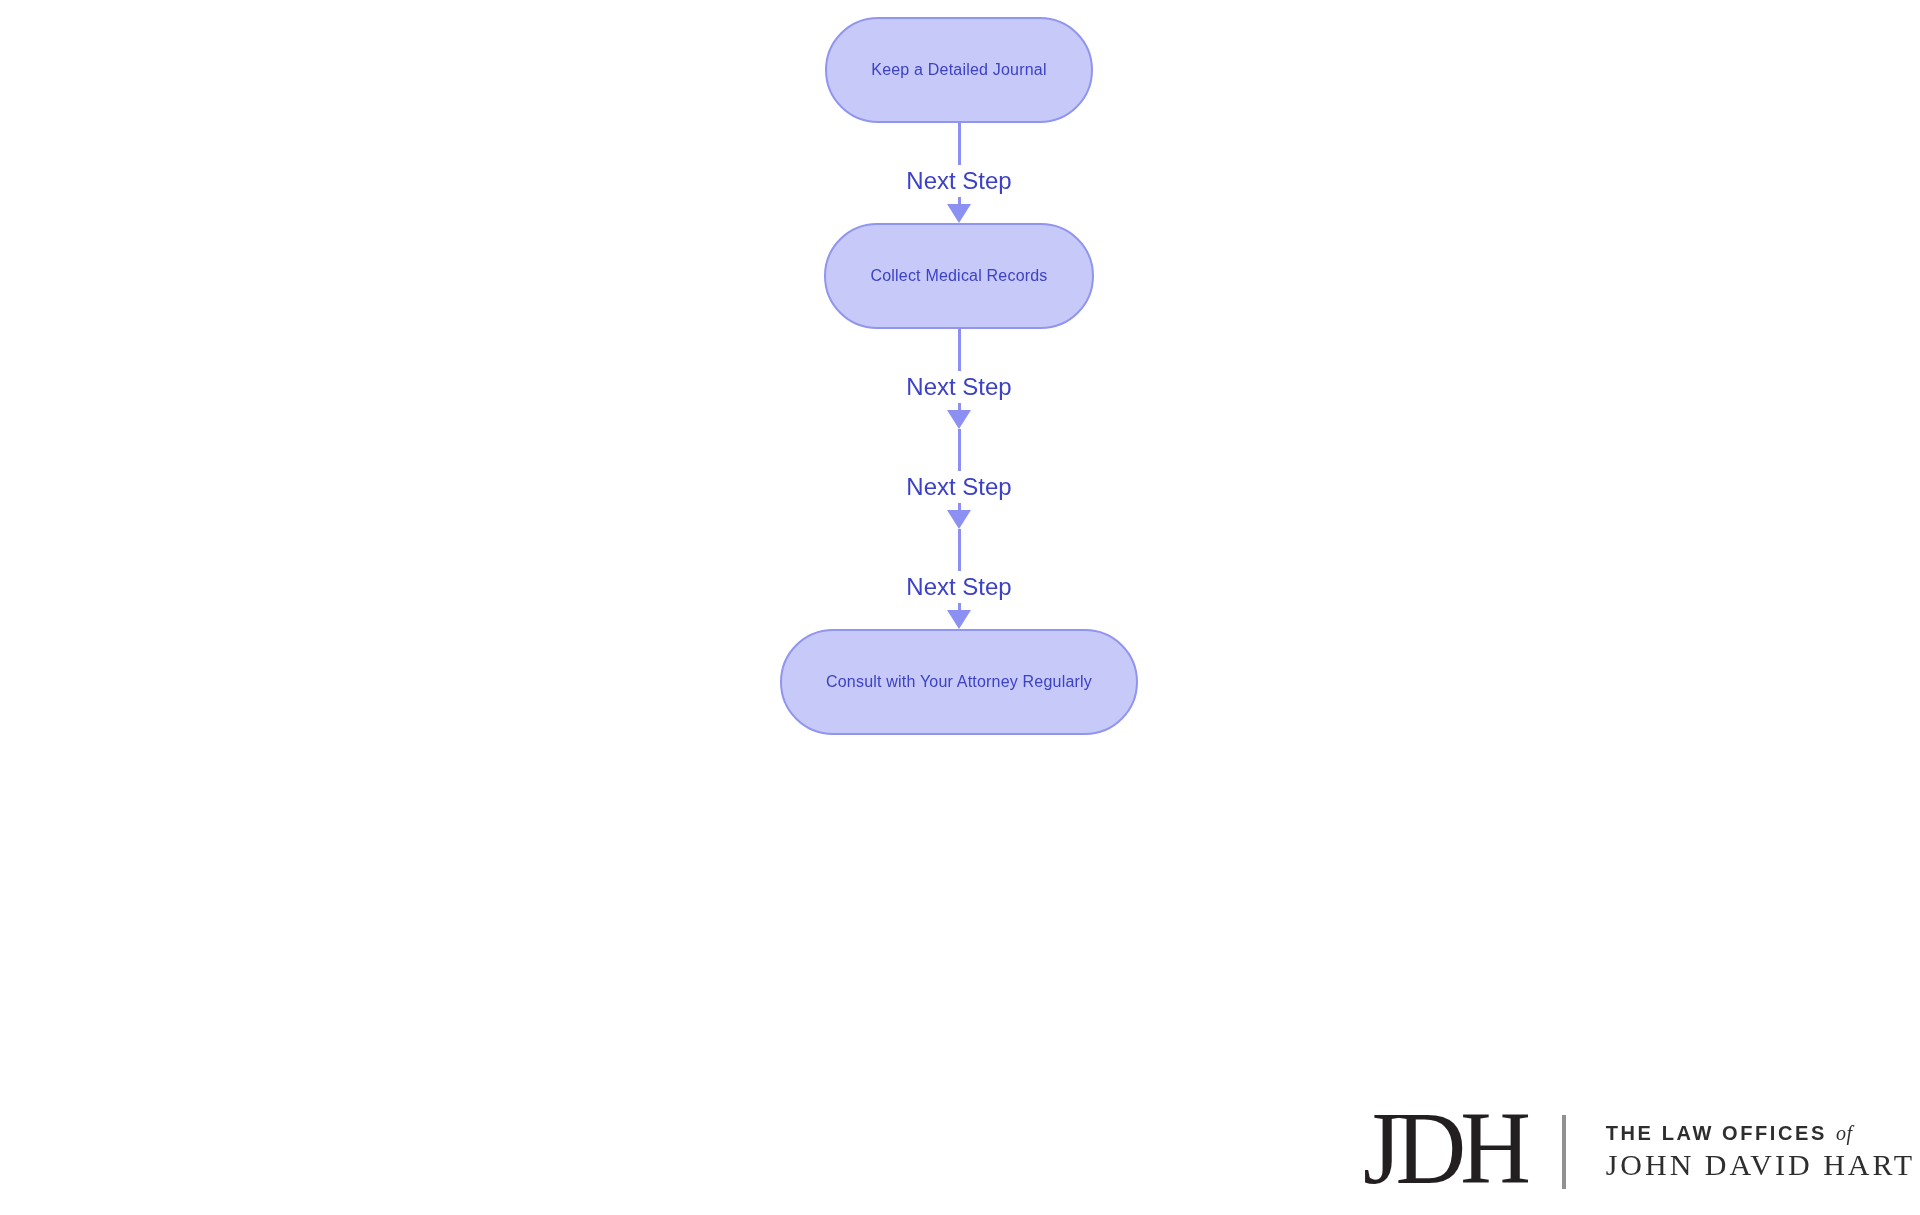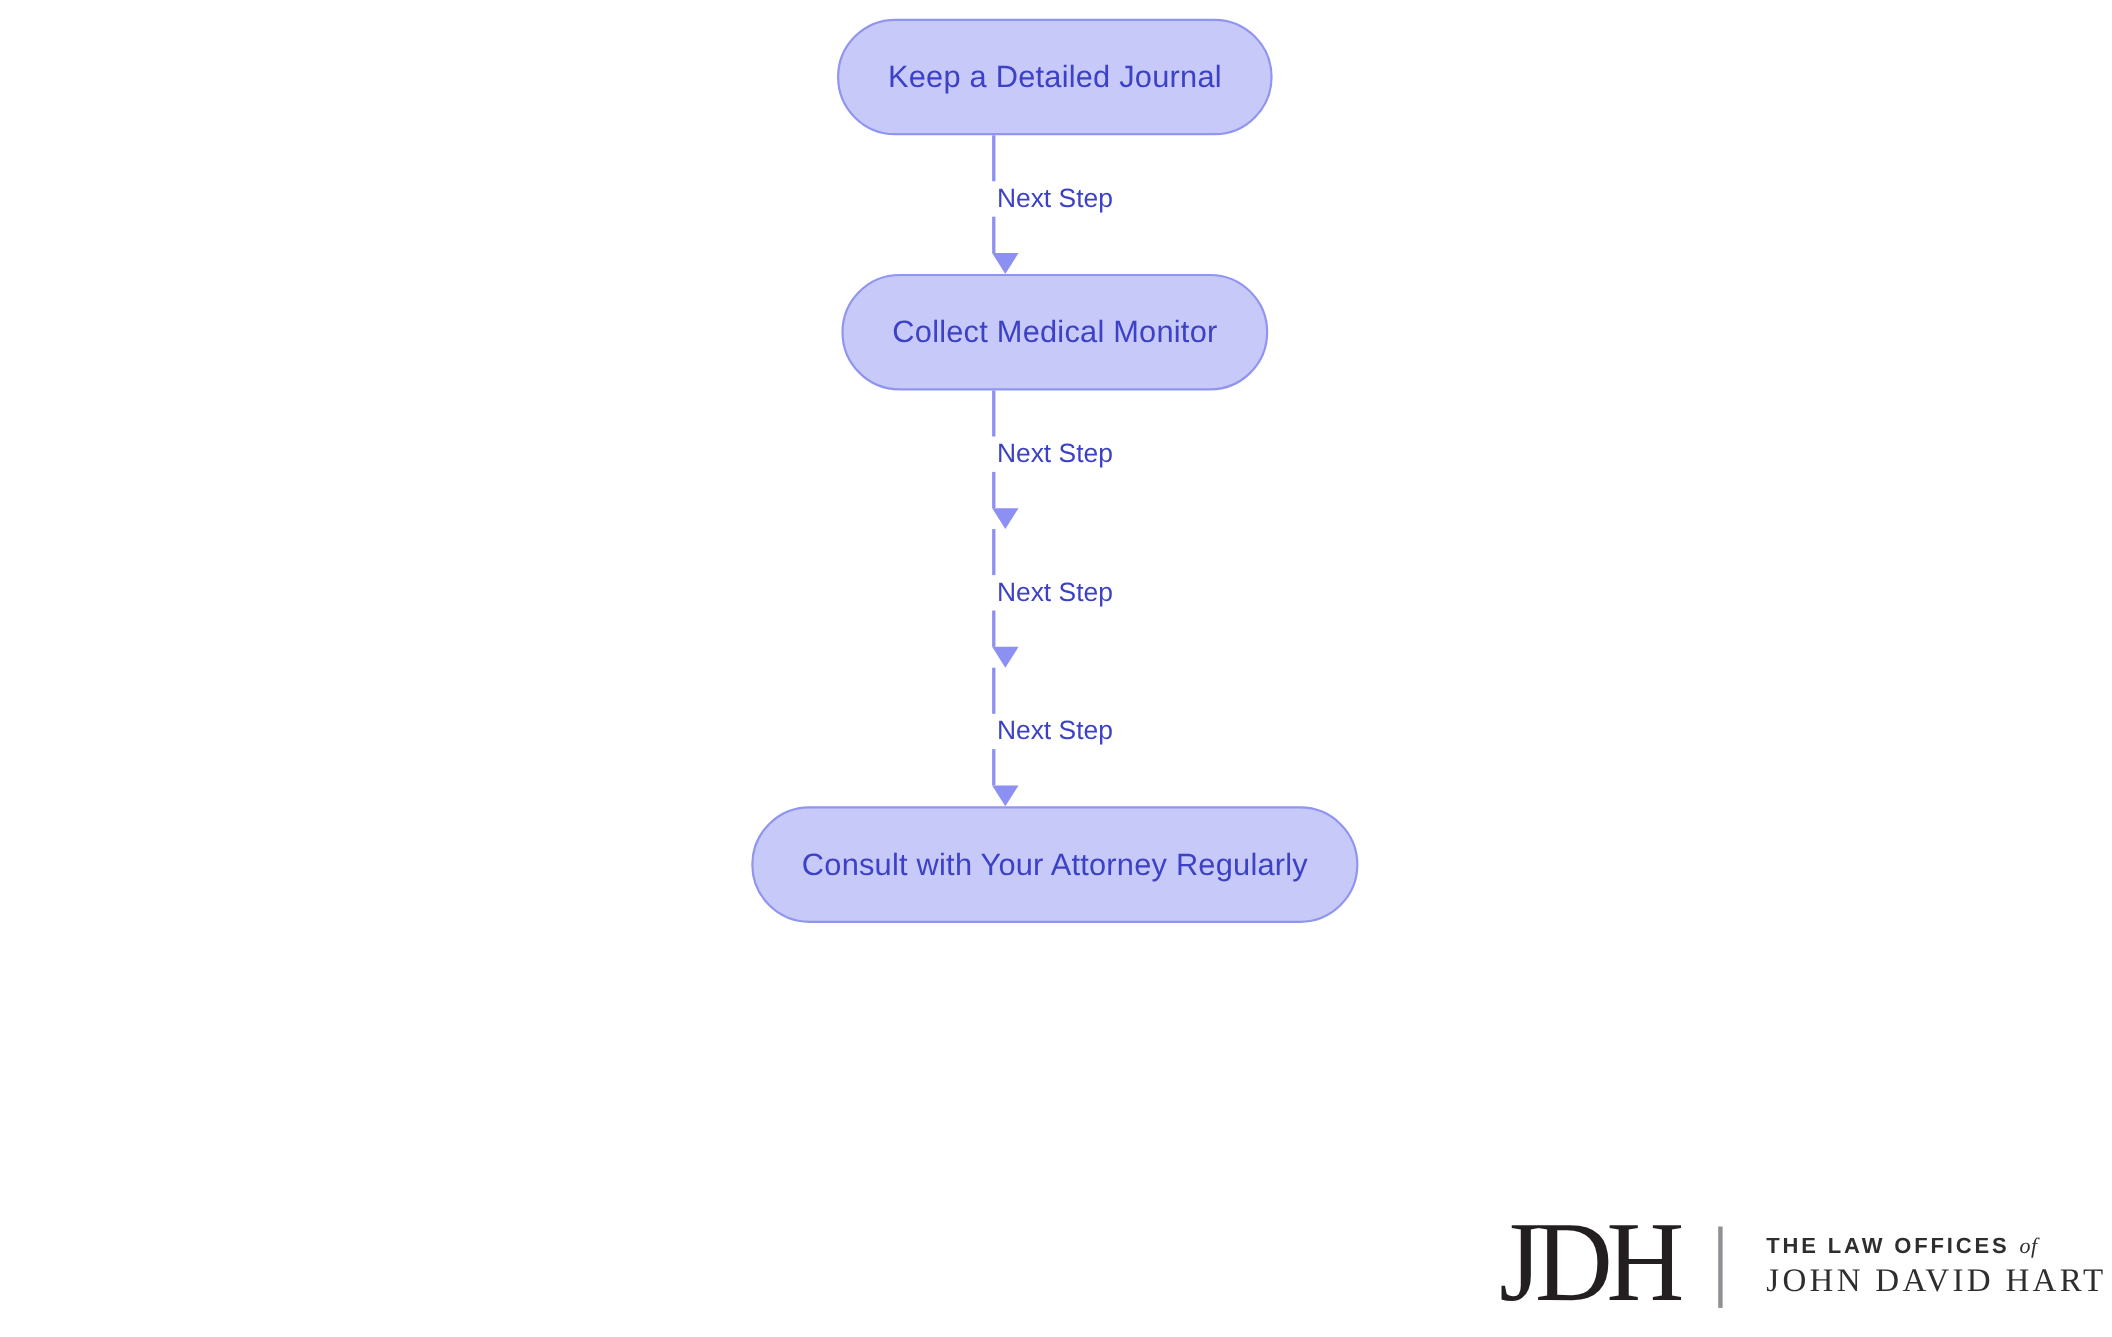--- a/index.html
+++ b/index.html
@@ -34,30 +34,30 @@
     border: 2px solid #9095ef;
     background: #c7c9f8;
     border-radius: 53px;
     display: flex;
     align-items: center;
     justify-content: center;
     padding: 0 44px;
     white-space: nowrap;
   }
   .node-label {
-    font-size: 28px;
+    font-size: 16px;
     font-weight: 500;
     color: #3c41c6;
     letter-spacing: 0.2px;
   }
   .connector {
-    height: 126px;
+    height: 100px;
     display: flex;
     flex-direction: column;
-    align-items: flex-start;
+    align-items: center;
   }
   .conn-seg {
     width: 3px;
     background: #8b90f2;
   }
   .seg-top { height: 42px; }
   .seg-bottom { flex: 1; }
   .edge-label {
     font-size: 24px;
     font-weight: 500;
@@ -144,21 +144,21 @@
     </div>
 
     <div class="connector">
       <div class="conn-seg seg-top"></div>
       <div class="edge-label">Next Step</div>
       <div class="conn-seg seg-bottom"></div>
       <div class="arrowhead"></div>
     </div>
 
     <div class="node">
-      <span class="node-label">Collect Medical Monitor</span>
+      <span class="node-label">Collect Medical Records</span>
     </div>
 
     <div class="connector">
       <div class="conn-seg seg-top"></div>
       <div class="edge-label">Next Step</div>
       <div class="conn-seg seg-bottom"></div>
       <div class="arrowhead"></div>
     </div>
 
 

